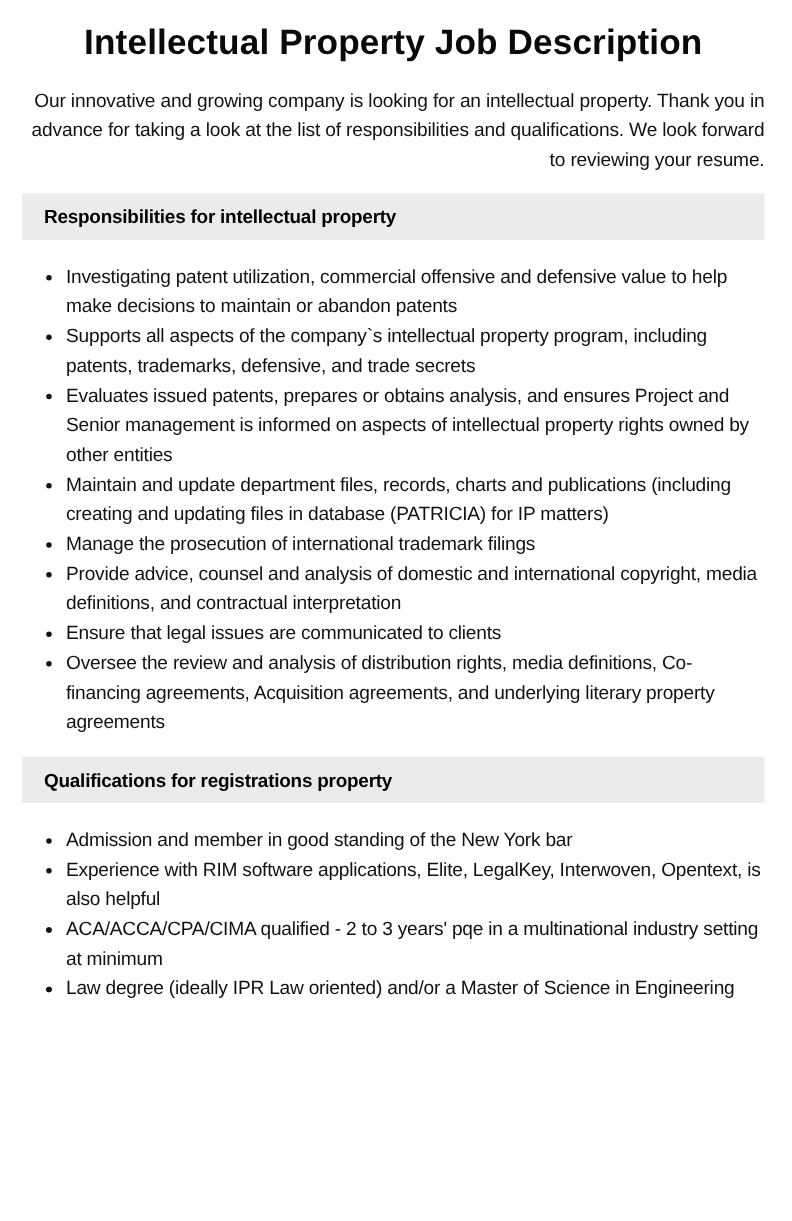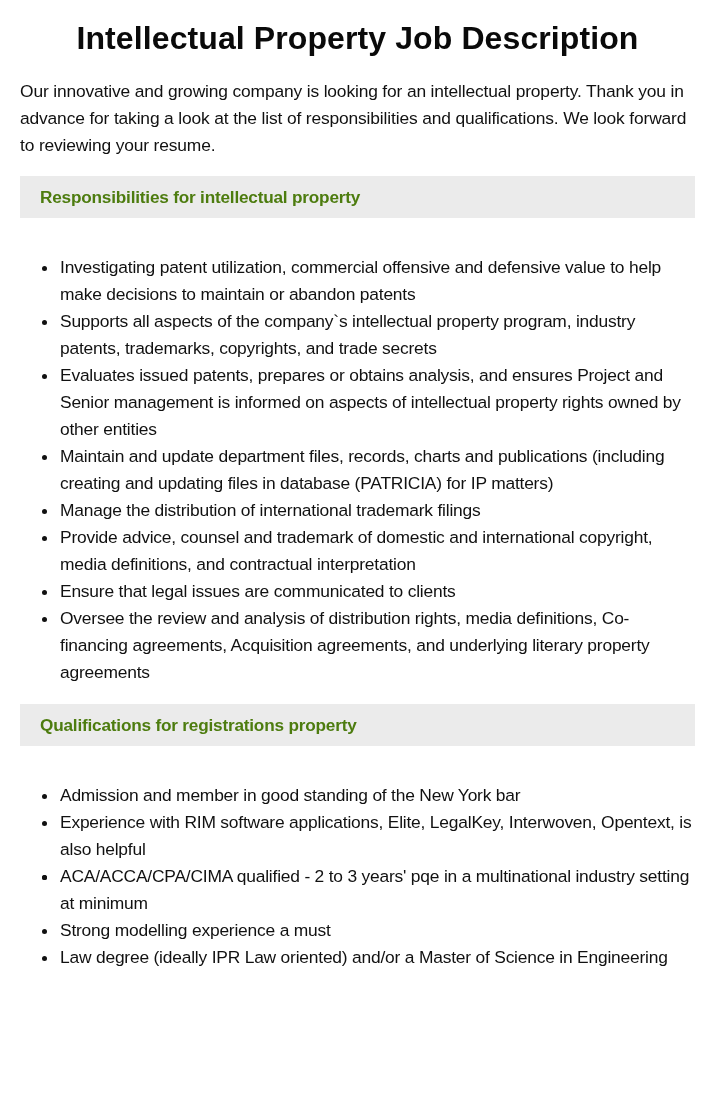--- a/index.html
+++ b/index.html
@@ -27,35 +27,36 @@
       font-weight: bold;
       line-height: 40px;
       letter-spacing: 0.1px;
       color: #0a0a0a;
     }
     .intro {
       margin: 16px 0 12px 0;
       font-size: 17.4px;
       line-height: 27px;
       letter-spacing: -0.15px;
+      text-align: right;
     }
     .section-header {
       margin-top: 17px;
       background: #ebebeb;
       height: 42px;
       line-height: 42px;
       padding-left: 20px;
       font-size: 17.2px;
       font-weight: bold;
       letter-spacing: -0.2px;
-      color: #4d7c0f;
+      color: #000000;
     }
     ul {
       list-style: none;
-      margin: 36px 0 0 0;
+      margin: 20px 0 0 0;
       padding: 0 0 0 40px;
     }
     li {
       position: relative;
       font-size: 17.4px;
       line-height: 27px;
       letter-spacing: -0.2px;
     }
     li .bullet {
       position: absolute;
@@ -74,34 +75,34 @@
 <body>
 
 <div class="page">
   <h1>Intellectual Property Job Description</h1>
   <p class="intro">Our innovative and growing company is looking for an intellectual property. Thank you in advance for taking a look at the list of responsibilities and qualifications. We look forward to reviewing your resume.</p>
 
   <section>
     <div class="section-header">Responsibilities for intellectual property</div>
     <ul>
       <li><span class="bullet"></span><span>Investigating patent utilization, commercial offensive and defensive value to help make decisions to maintain or abandon patents</span></li>
-      <li><span class="bullet"></span><span>Supports all aspects of the company`s intellectual property program, industry patents, trademarks, copyrights, and trade secrets</span></li>
+      <li><span class="bullet"></span><span>Supports all aspects of the company`s intellectual property program, including patents, trademarks, defensive, and trade secrets</span></li>
       <li><span class="bullet"></span><span>Evaluates issued patents, prepares or obtains analysis, and ensures Project and Senior management is informed on aspects of intellectual property rights owned by other entities</span></li>
       <li><span class="bullet"></span><span>Maintain and update department files, records, charts and publications (including creating and updating files in database (PATRICIA) for IP matters)</span></li>
-      <li><span class="bullet"></span><span>Manage the distribution of international trademark filings</span></li>
-      <li><span class="bullet"></span><span>Provide advice, counsel and trademark of domestic and international copyright, media definitions, and contractual interpretation</span></li>
+      <li><span class="bullet"></span><span>Manage the prosecution of international trademark filings</span></li>
+      <li><span class="bullet"></span><span>Provide advice, counsel and analysis of domestic and international copyright, media definitions, and contractual interpretation</span></li>
       <li><span class="bullet"></span><span>Ensure that legal issues are communicated to clients</span></li>
       <li><span class="bullet"></span><span>Oversee the review and analysis of distribution rights, media definitions, Co-financing agreements, Acquisition agreements, and underlying literary property agreements</span></li>
     </ul>
   </section>
 
   <section class="sec2">
     <div class="section-header">Qualifications for registrations property</div>
     <ul>
       <li><span class="bullet"></span><span>Admission and member in good standing of the New York bar</span></li>
       <li><span class="bullet"></span><span>Experience with RIM software applications, Elite, LegalKey, Interwoven, Opentext, is also helpful</span></li>
       <li><span class="bullet"></span></li>
       <li><span class="bullet"></span><span>ACA/ACCA/CPA/CIMA qualified - 2 to 3 years' pqe in a multinational industry setting at minimum</span></li>
-      <li><span class="bullet"></span><span>Strong modelling experience a must</span></li>
+      <li><span class="bullet"></span></li>
       <li><span class="bullet"></span><span>Law degree (ideally IPR Law oriented) and/or a Master of Science in Engineering</span></li>
     </ul>
   </section>
 </div>
 
 </body></html>

